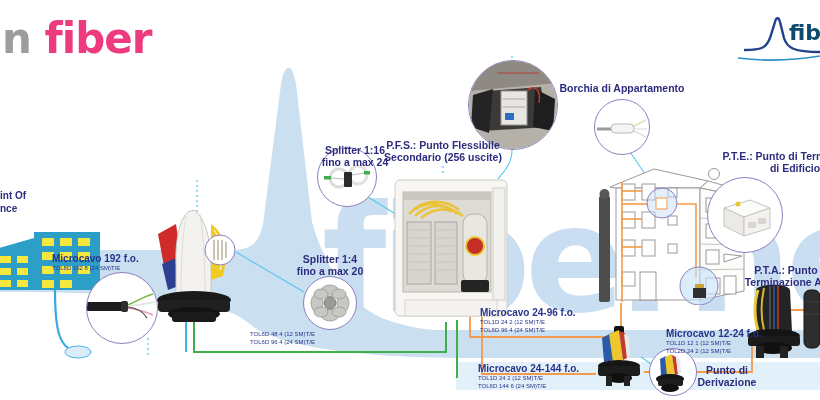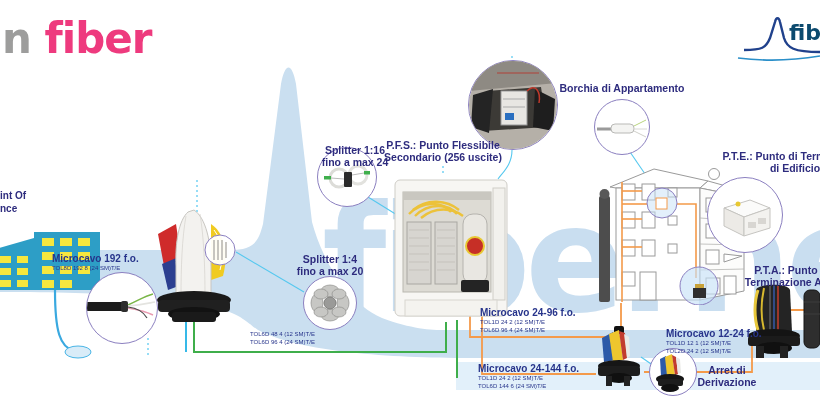--- a/index.html
+++ b/index.html
@@ -331,21 +331,21 @@
 fino a max 24</div>
   <div class="abs lbl" style="left:285px;top:253px;width:90px">Splitter 1:4
 fino a max 20</div>
   <div class="abs lbl" style="left:378px;top:139px;width:130px">P.F.S.: Punto Flessibile
 Secondario (256 uscite)</div>
   <div class="abs lbl" style="left:552px;top:82px;width:140px">Borchia di Appartamento</div>
   <div class="abs lbl" style="left:695px;top:150px;width:200px">P.T.E.: Punto di Terminazione
 di Edificio</div>
   <div class="abs lbl" style="left:727px;top:264px;width:130px">P.T.A.: Punto di
 Terminazione Arret</div>
-  <div class="abs lbl" style="left:694px;top:364px;width:66px">Arret di
+  <div class="abs lbl" style="left:694px;top:364px;width:66px">Punto di
 Derivazione</div>
 
   <div class="abs cvblock" style="left:52px;top:253px;width:120px">
     <div class="cv-title">Microcavo 192 f.o.</div>
     <div class="cv-sub">TOL8D 192 8 (24 SM)T/E</div>
   </div>
   <div class="abs cvblock" style="left:250px;top:330px;width:124px">
     <div class="cv-sub">TOL6D 48 4 (12 SM)T/E</div>
     <div class="cv-sub">TOL6D 96 4 (24 SM)T/E</div>
   </div>

